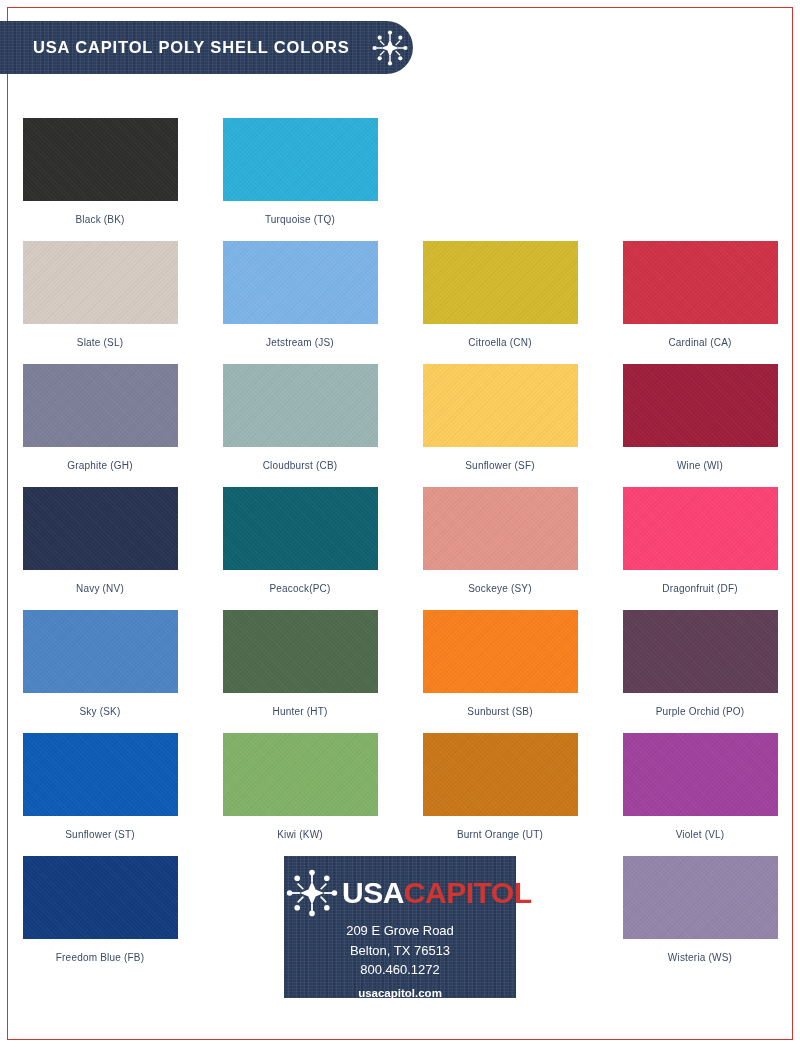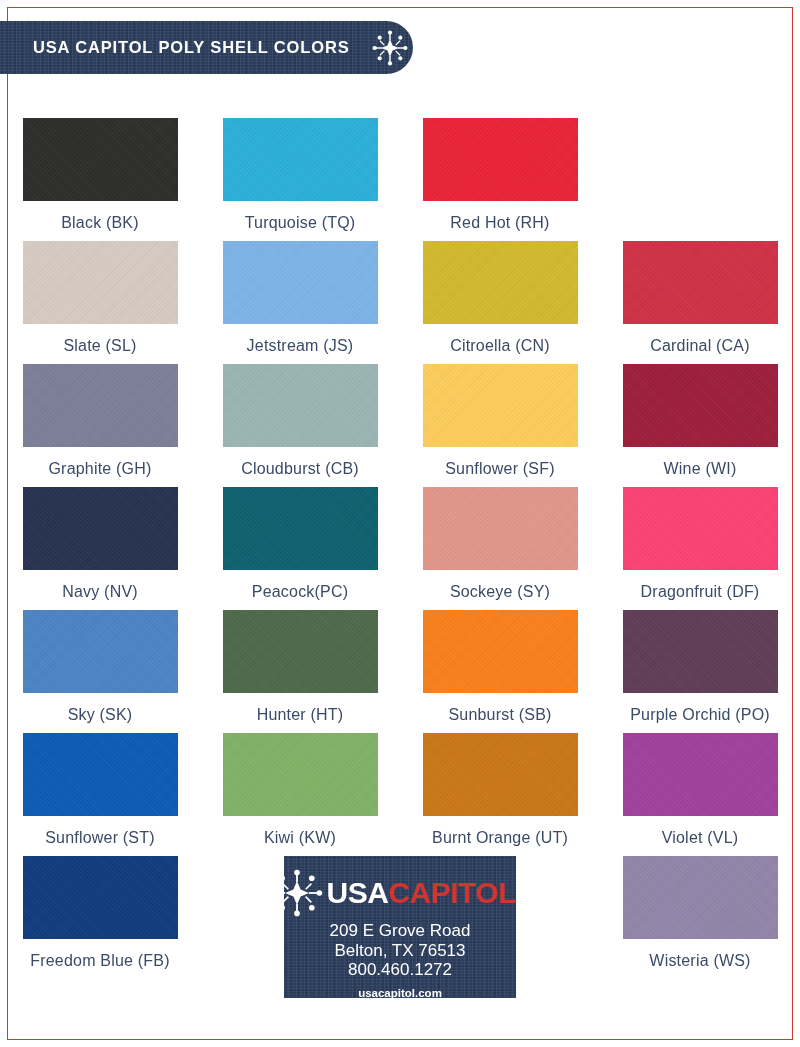--- a/index.html
+++ b/index.html
@@ -89,21 +89,21 @@
   .swatch {
     width: 155px;
     height: 83px;
     position: relative;
     background-image:
       repeating-linear-gradient(45deg, rgba(255,255,255,0.035) 0px, rgba(255,255,255,0.035) 1px, rgba(0,0,0,0) 1px, rgba(0,0,0,0) 3px),
       repeating-linear-gradient(135deg, rgba(0,0,0,0.035) 0px, rgba(0,0,0,0.035) 1px, rgba(0,0,0,0) 1px, rgba(0,0,0,0) 3px);
   }
   .caption {
     margin-top: 13px;
-    font-size: 16px;
+    font-size: 10px;
     color: #3b4a66;
     text-align: center;
     letter-spacing: 0.2px;
     white-space: nowrap;
   }
 
   
   .logo-card {
     width: 232px;
     height: 142px;
@@ -114,42 +114,42 @@
       repeating-linear-gradient(90deg, rgba(0,0,0,0.10) 0px, rgba(0,0,0,0.10) 2px, rgba(0,0,0,0) 2px, rgba(0,0,0,0) 7px);
     box-sizing: border-box;
     padding-top: 11px;
     display: flex;
     flex-direction: column;
     align-items: center;
   }
   .logo-top {
     display: flex;
     align-items: center;
-    justify-content: flex-end;
+    justify-content: flex-start;
     width: 100%;
   }
   .logo-icon {
     width: 56px;
     height: 52px;
     display: block;
     margin-right: 2px;
   }
   .logo-wordmark {
     font-size: 30px;
     font-weight: bold;
     letter-spacing: -0.5px;
     line-height: 1;
     white-space: nowrap;
   }
   .logo-usa { color: #ffffff; }
   .logo-capitol { color: #d2342f; }
   .logo-address {
     margin-top: 5px;
     color: #ffffff;
-    font-size: 17px;
+    font-size: 13px;
     line-height: 14.5px;
     text-align: center;
     white-space: nowrap;
   }
   .logo-web {
     margin-top: 9px;
     color: #ffffff;
     font-size: 11.5px;
     font-weight: bold;
     text-align: center;
@@ -199,24 +199,20 @@
   <div class="grid">
 
     <div class="row">
       <div class="cell">
         <div class="swatch" style="background-color:#2e2e2d;"></div>
         <div class="caption">Black (BK)</div>
       </div>
       <div class="cell">
         <div class="swatch" style="background-color:#2cafd9;"></div>
         <div class="caption">Turquoise (TQ)</div>
-      </div>
-      <div class="cell">
-        <div class="swatch" style="background-color:#ea2438;"></div>
-        <div class="caption">Red Hot (RH)</div>
       </div>
     </div>
 
     <div class="row">
       <div class="cell">
         <div class="swatch" style="background-color:#d6cbc2;"></div>
         <div class="caption">Slate (SL)</div>
       </div>
       <div class="cell">
         <div class="swatch" style="background-color:#7eb3e8;"></div>

